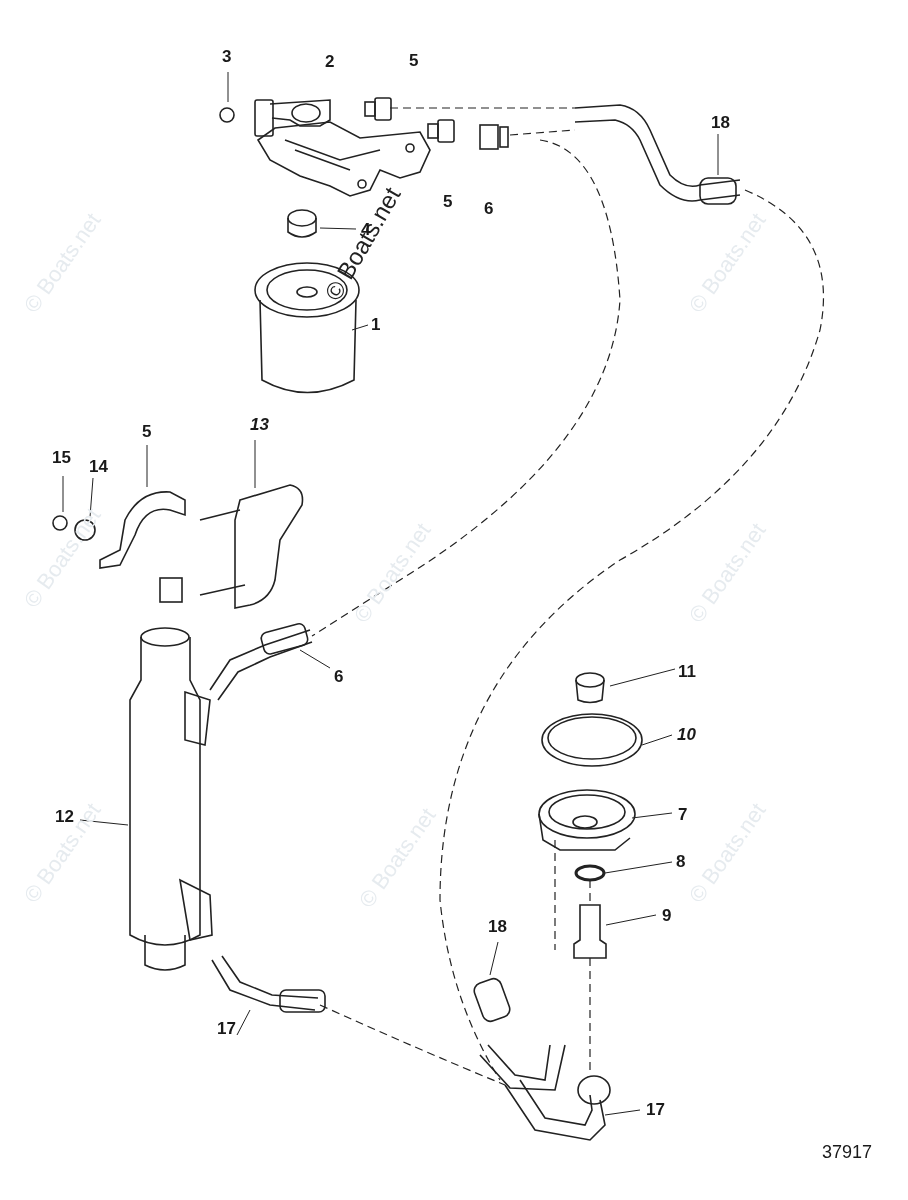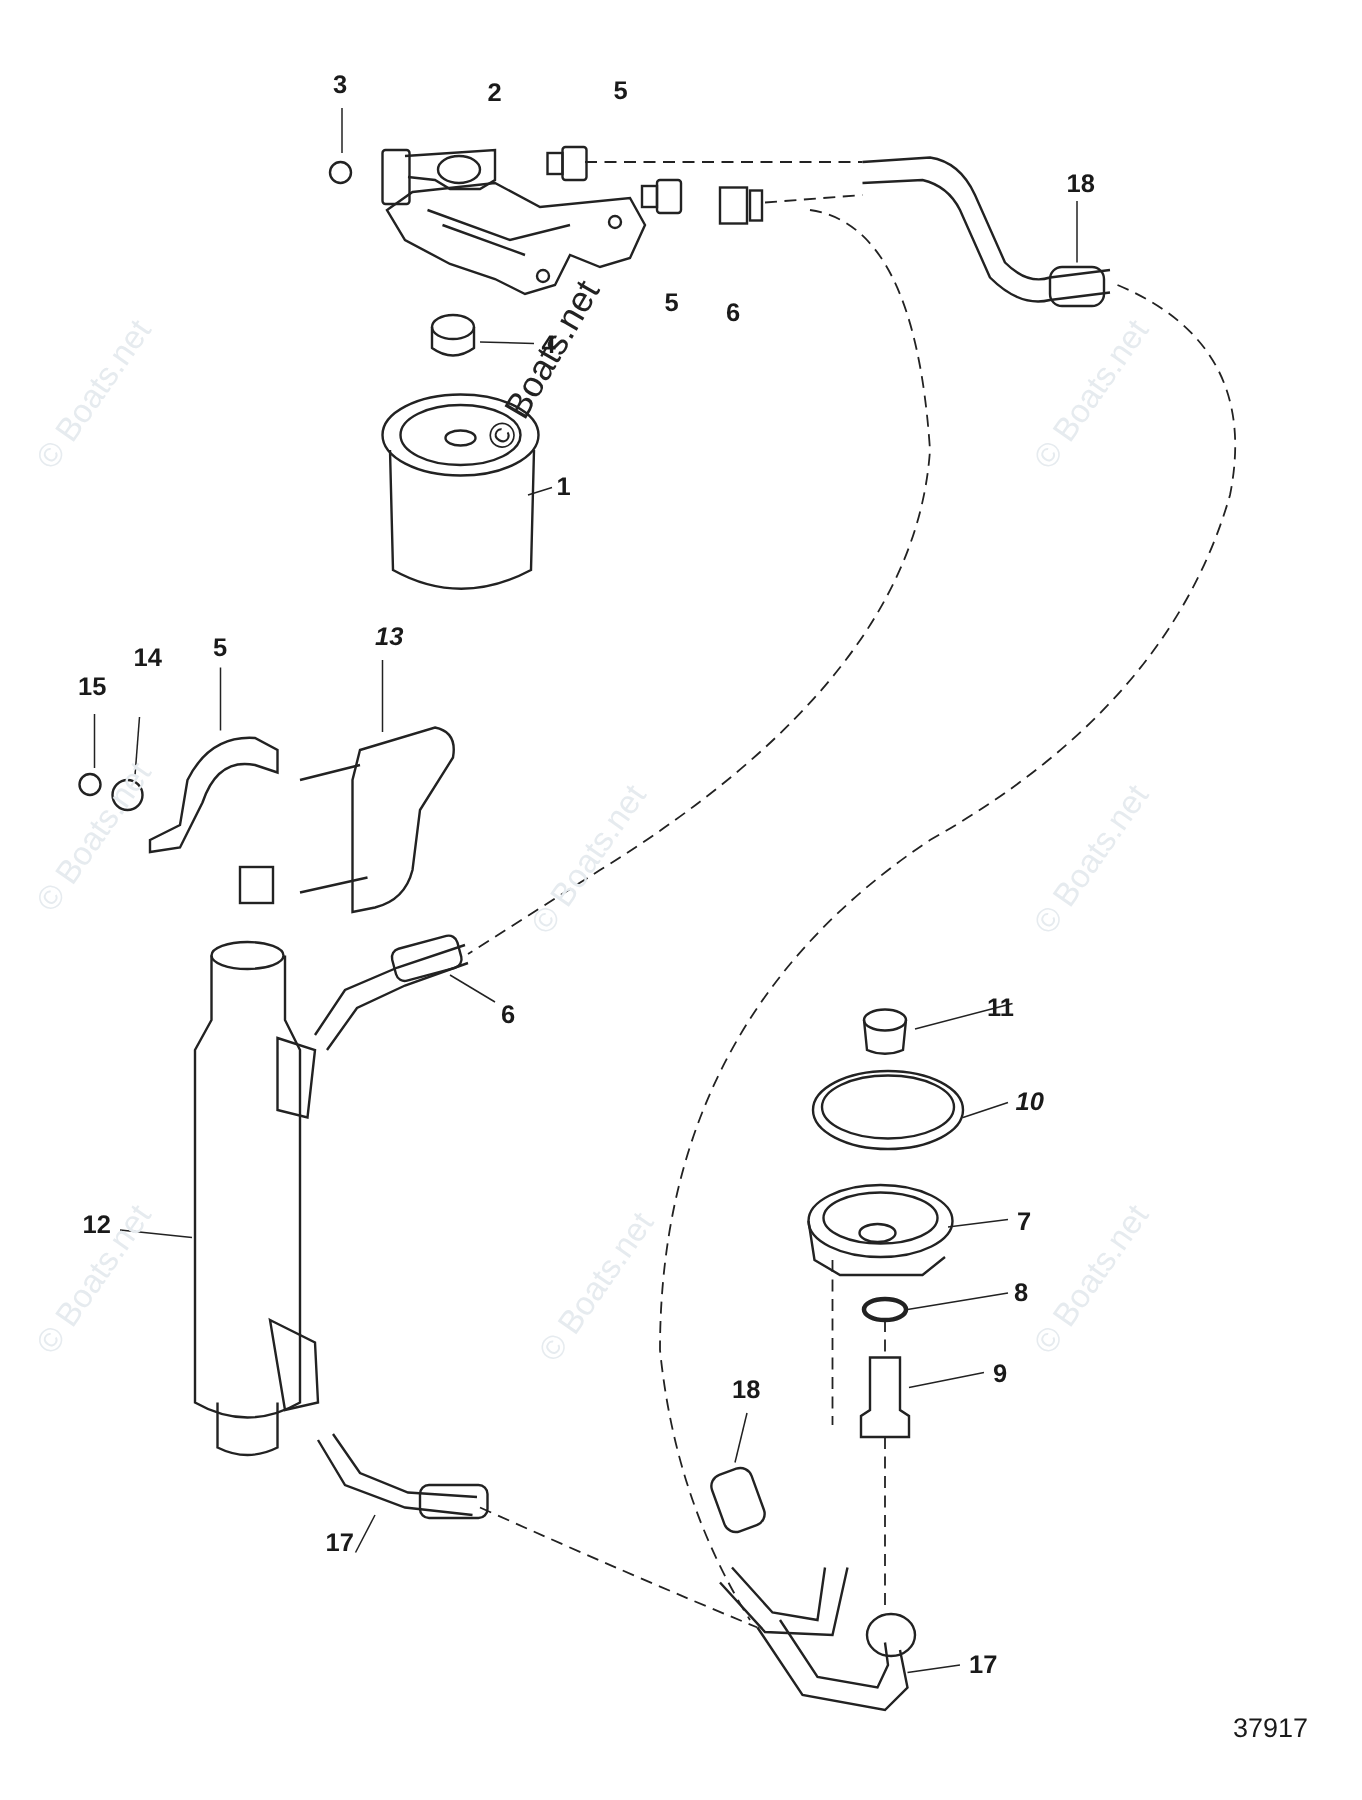--- a/index.html
+++ b/index.html
@@ -137,24 +137,24 @@
   <span class="callout" style="left:222px;top:48px;">3</span>
   <span class="callout" style="left:361px;top:221px;">4</span>
   <span class="callout" style="left:409px;top:52px;">5</span>
   <span class="callout" style="left:443px;top:193px;">5</span>
   <span class="callout" style="left:484px;top:200px;">6</span>
   <span class="callout" style="left:334px;top:668px;">6</span>
   <span class="callout" style="left:678px;top:806px;">7</span>
   <span class="callout" style="left:676px;top:853px;">8</span>
   <span class="callout" style="left:662px;top:907px;">9</span>
   <span class="callout" style="left:677px;top:726px;font-style:italic;">10</span>
-  <span class="callout" style="left:658px;top:663px;">11</span>
+  <span class="callout" style="left:678px;top:663px;">11</span>
   <span class="callout" style="left:55px;top:808px;">12</span>
   <span class="callout" style="left:250px;top:416px;font-style:italic;">13</span>
-  <span class="callout" style="left:89px;top:430px;">14</span>
+  <span class="callout" style="left:89px;top:458px;">14</span>
   <span class="callout" style="left:52px;top:449px;">15</span>
   <span class="callout" style="left:142px;top:423px;">5</span>
   <span class="callout" style="left:217px;top:1020px;">17</span>
   <span class="callout" style="left:646px;top:1101px;">17</span>
   <span class="callout" style="left:711px;top:114px;">18</span>
   <span class="callout" style="left:488px;top:918px;">18</span>
 
   <span class="fig" style="left:822px;top:1142px;">37917</span>
 </div>
 

